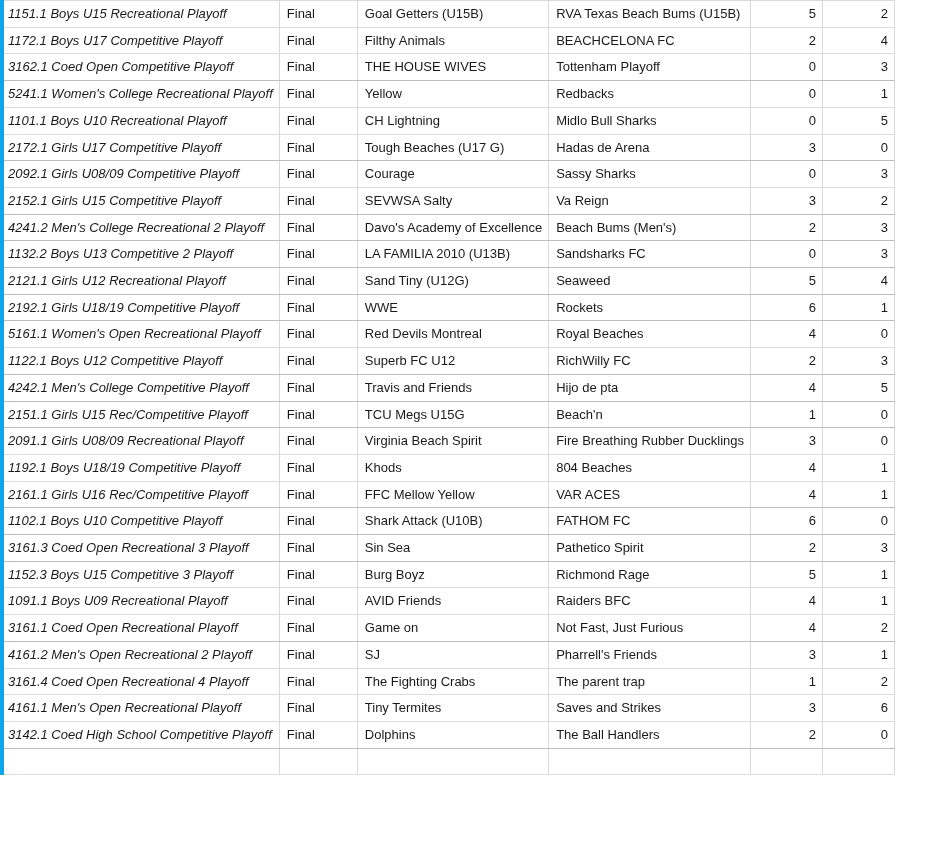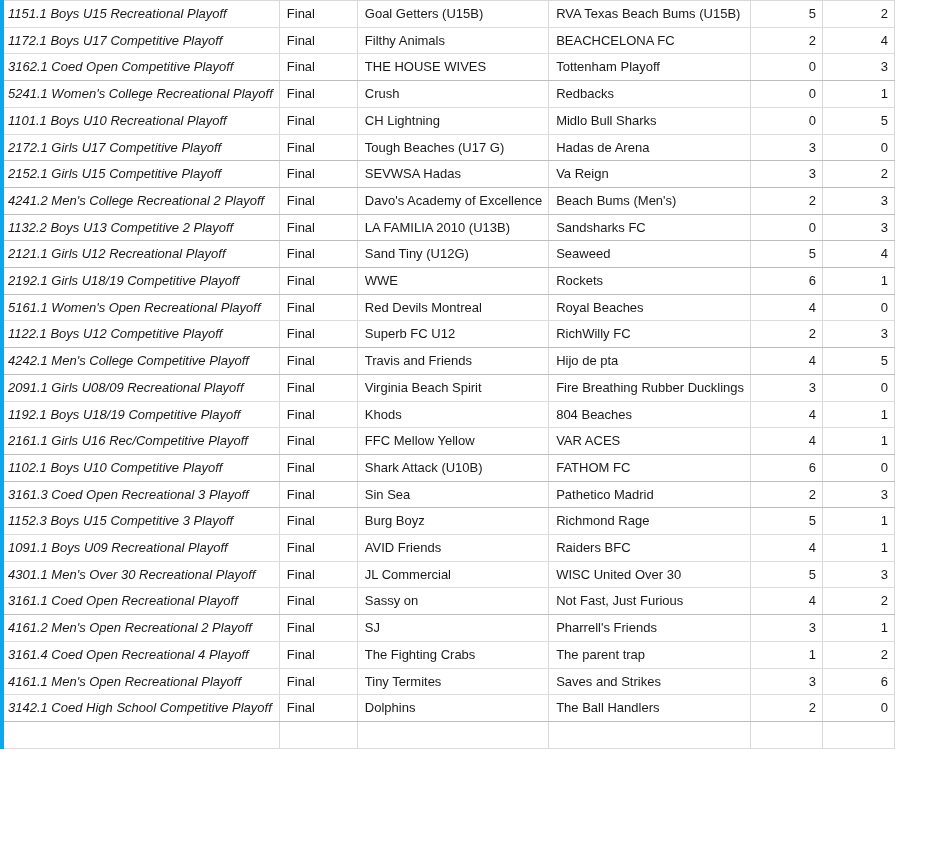--- a/index.html
+++ b/index.html
@@ -53,45 +53,53 @@
         <td>3162.1 Coed Open Competitive Playoff</td>
         <td>Final</td>
         <td>THE HOUSE WIVES</td>
         <td class="clip">Tottenham Playoff</td>
         <td class="num">0</td>
         <td class="num">3</td>
       </tr>
       <tr>
         <td>5241.1 Women's College Recreational Playoff</td>
         <td>Final</td>
-        <td>Crush</td>
+        <td>Yellow</td>
         <td class="clip">Redbacks</td>
         <td class="num">0</td>
         <td class="num">1</td>
       </tr>
       <tr>
         <td>1101.1 Boys U10 Recreational Playoff</td>
         <td>Final</td>
         <td>CH Lightning</td>
         <td class="clip">Midlo Bull Sharks</td>
         <td class="num">0</td>
         <td class="num">5</td>
       </tr>
       <tr class="sep">
         <td>2172.1 Girls U17 Competitive Playoff</td>
         <td>Final</td>
         <td>Tough Beaches (U17 G)</td>
         <td class="clip">Hadas de Arena</td>
         <td class="num">3</td>
         <td class="num">0</td>
       </tr>
+      <tr>
+        <td>2092.1 Girls U08/09 Competitive Playoff</td>
+        <td>Final</td>
+        <td>Courage</td>
+        <td class="clip">Sassy Sharks</td>
+        <td class="num">0</td>
+        <td class="num">3</td>
+      </tr>
       <tr class="sep">
         <td>2152.1 Girls U15 Competitive Playoff</td>
         <td>Final</td>
-        <td>SEVWSA Hadas</td>
+        <td>SEVWSA Salty</td>
         <td class="clip">Va Reign</td>
         <td class="num">3</td>
         <td class="num">2</td>
       </tr>
       <tr class="sep">
         <td>4241.2 Men's College Recreational 2 Playoff</td>
         <td>Final</td>
         <td>Davo's Academy of Excellence</td>
         <td class="clip">Beach Bums (Men's)</td>
         <td class="num">2</td>
@@ -138,20 +146,28 @@
         <td class="num">3</td>
       </tr>
       <tr class="sep">
         <td>4242.1 Men's College Competitive Playoff</td>
         <td>Final</td>
         <td>Travis and Friends</td>
         <td class="clip">Hijo de pta</td>
         <td class="num">4</td>
         <td class="num">5</td>
       </tr>
+      <tr class="sep">
+        <td>2151.1 Girls U15 Rec/Competitive Playoff</td>
+        <td>Final</td>
+        <td>TCU Megs U15G</td>
+        <td class="clip">Beach'n</td>
+        <td class="num">1</td>
+        <td class="num">0</td>
+      </tr>
       <tr>
         <td>2091.1 Girls U08/09 Recreational Playoff</td>
         <td>Final</td>
         <td>Virginia Beach Spirit</td>
         <td class="clip">Fire Breathing Rubber Ducklings</td>
         <td class="num">3</td>
         <td class="num">0</td>
       </tr>
       <tr>
         <td>1192.1 Boys U18/19 Competitive Playoff</td>
@@ -174,52 +190,44 @@
         <td>Final</td>
         <td>Shark Attack (U10B)</td>
         <td class="clip">FATHOM FC</td>
         <td class="num">6</td>
         <td class="num">0</td>
       </tr>
       <tr class="sep">
         <td>3161.3 Coed Open Recreational 3 Playoff</td>
         <td>Final</td>
         <td>Sin Sea</td>
-        <td class="clip">Pathetico Madrid</td>
+        <td class="clip">Pathetico Spirit</td>
         <td class="num">2</td>
         <td class="num">3</td>
       </tr>
       <tr>
         <td>1152.3 Boys U15 Competitive 3 Playoff</td>
         <td>Final</td>
         <td>Burg Boyz</td>
         <td class="clip">Richmond Rage</td>
         <td class="num">5</td>
         <td class="num">1</td>
       </tr>
       <tr>
         <td>1091.1 Boys U09 Recreational Playoff</td>
         <td>Final</td>
         <td>AVID Friends</td>
         <td class="clip">Raiders BFC</td>
         <td class="num">4</td>
         <td class="num">1</td>
       </tr>
-      <tr>
-        <td>4301.1 Men's Over 30 Recreational Playoff</td>
-        <td>Final</td>
-        <td>JL Commercial</td>
-        <td class="clip">WISC United Over 30</td>
-        <td class="num">5</td>
-        <td class="num">3</td>
-      </tr>
       <tr class="sep">
         <td>3161.1 Coed Open Recreational Playoff</td>
         <td>Final</td>
-        <td>Sassy on</td>
+        <td>Game on</td>
         <td class="clip">Not Fast, Just Furious</td>
         <td class="num">4</td>
         <td class="num">2</td>
       </tr>
       <tr>
         <td>4161.2 Men's Open Recreational 2 Playoff</td>
         <td>Final</td>
         <td>SJ</td>
         <td class="clip">Pharrell's Friends</td>
         <td class="num">3</td>

